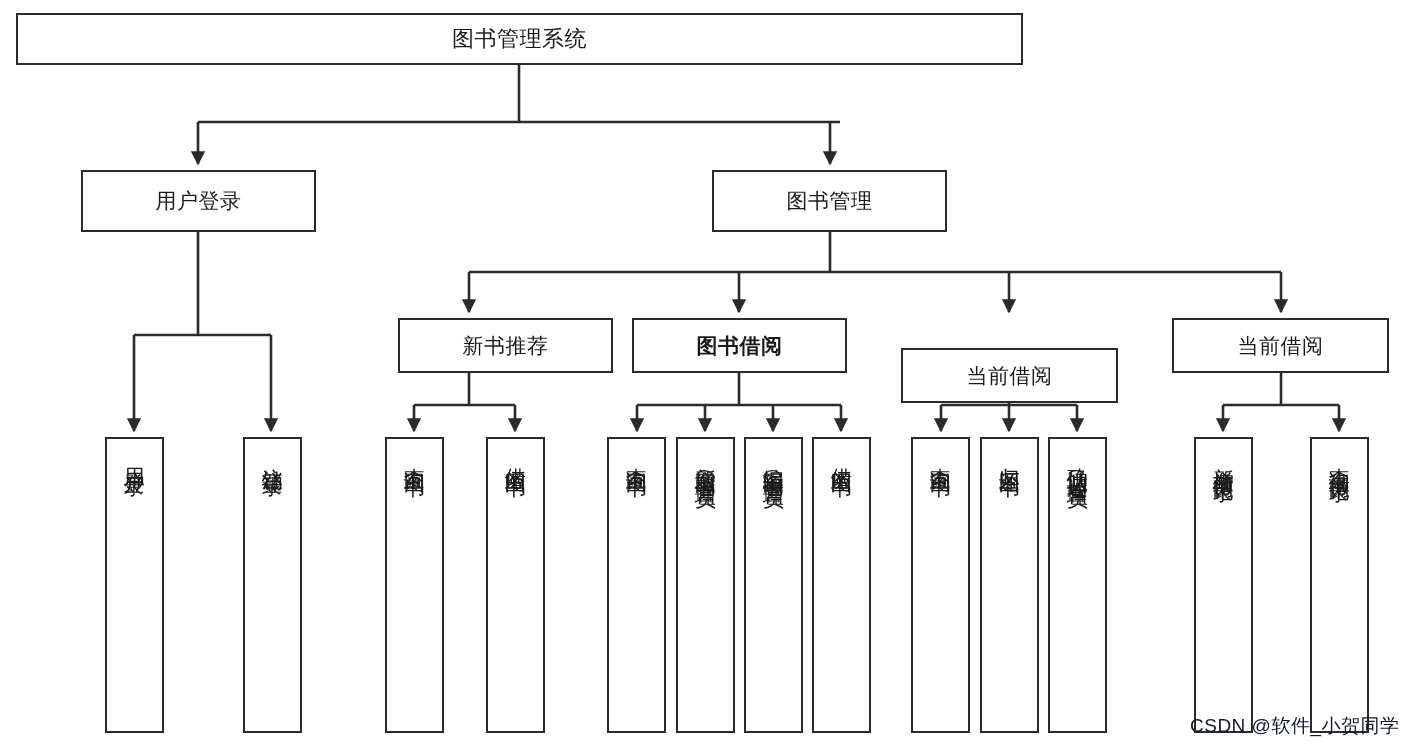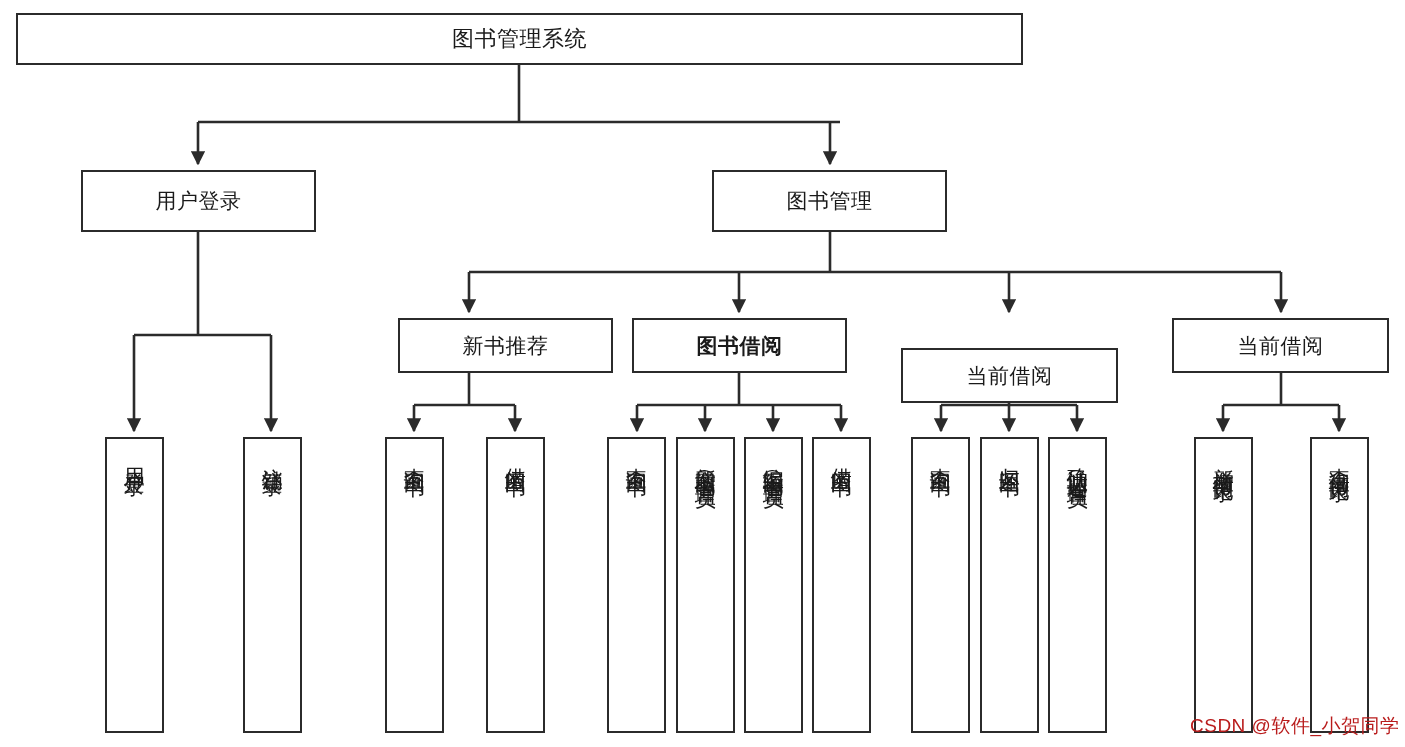--- a/index.html
+++ b/index.html
@@ -54,21 +54,21 @@
     writing-mode: vertical-rl;
     text-orientation: upright;
     font-size: 21px;
     line-height: 1.32;
     letter-spacing: 3px;
     white-space: nowrap;
     color: #1a1a1a;
   }
   .watermark {
     position: absolute;
-    color: #b91c1c;
+    color: #0f172a;
     font-size: 19px;
     letter-spacing: 0.5px;
     white-space: nowrap;
     user-select: none;
   }
 </style>
 </head>
 <body>
 
 <div id="canvas">

